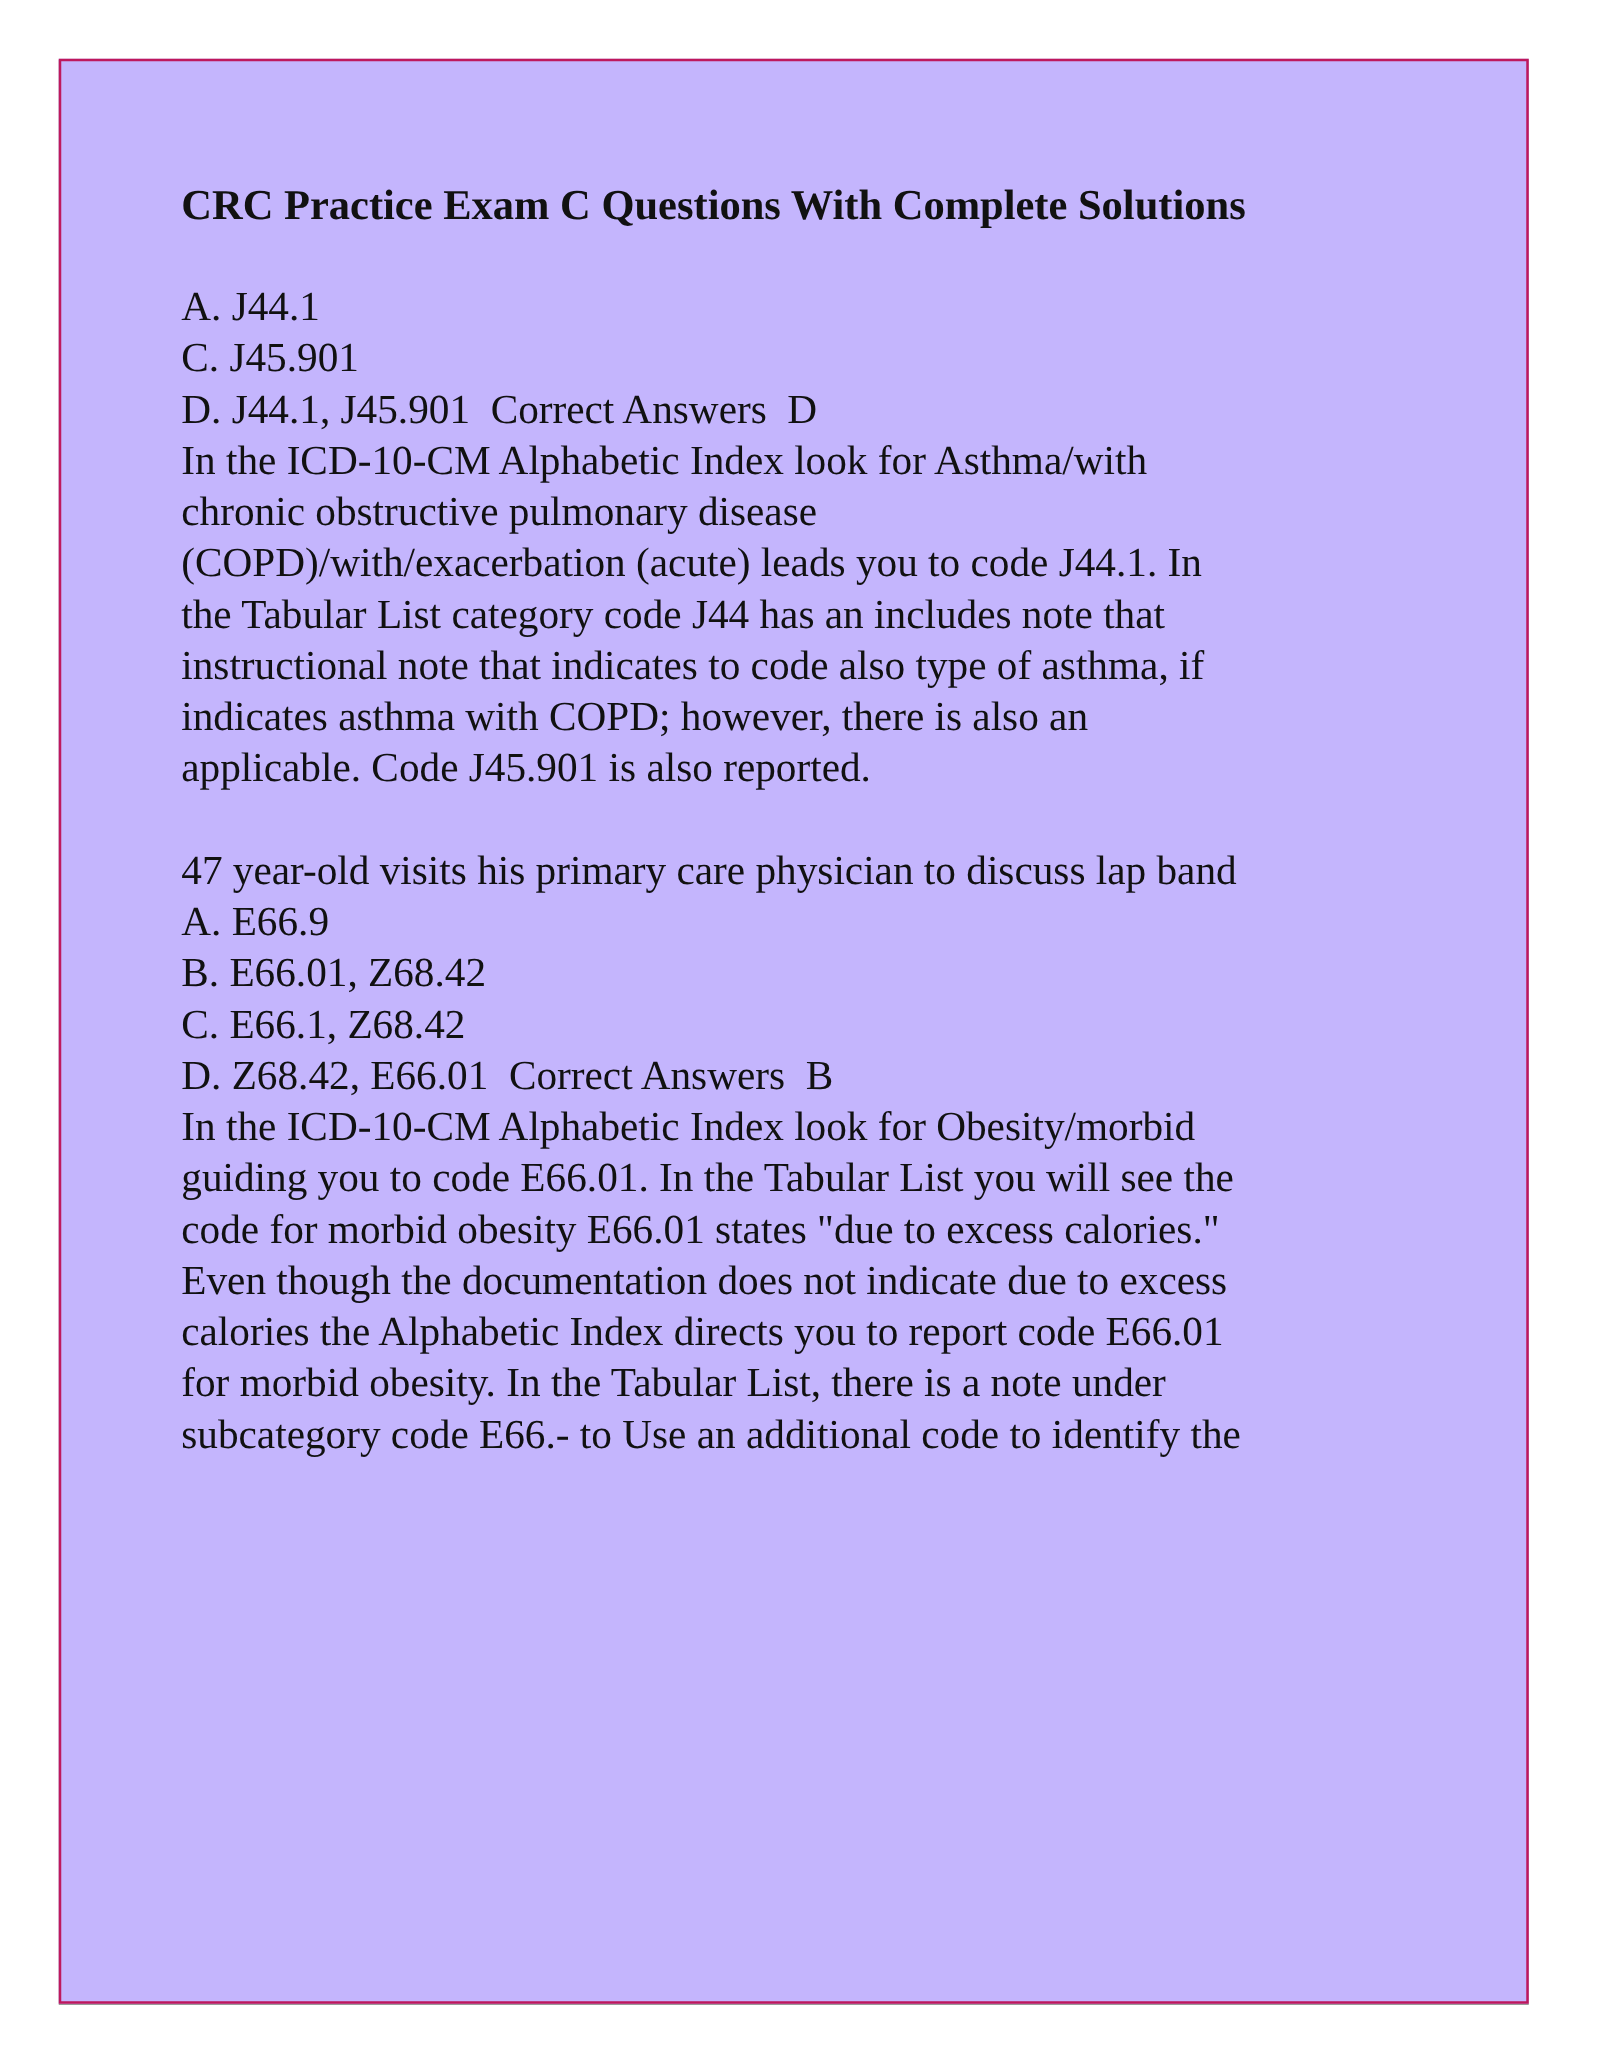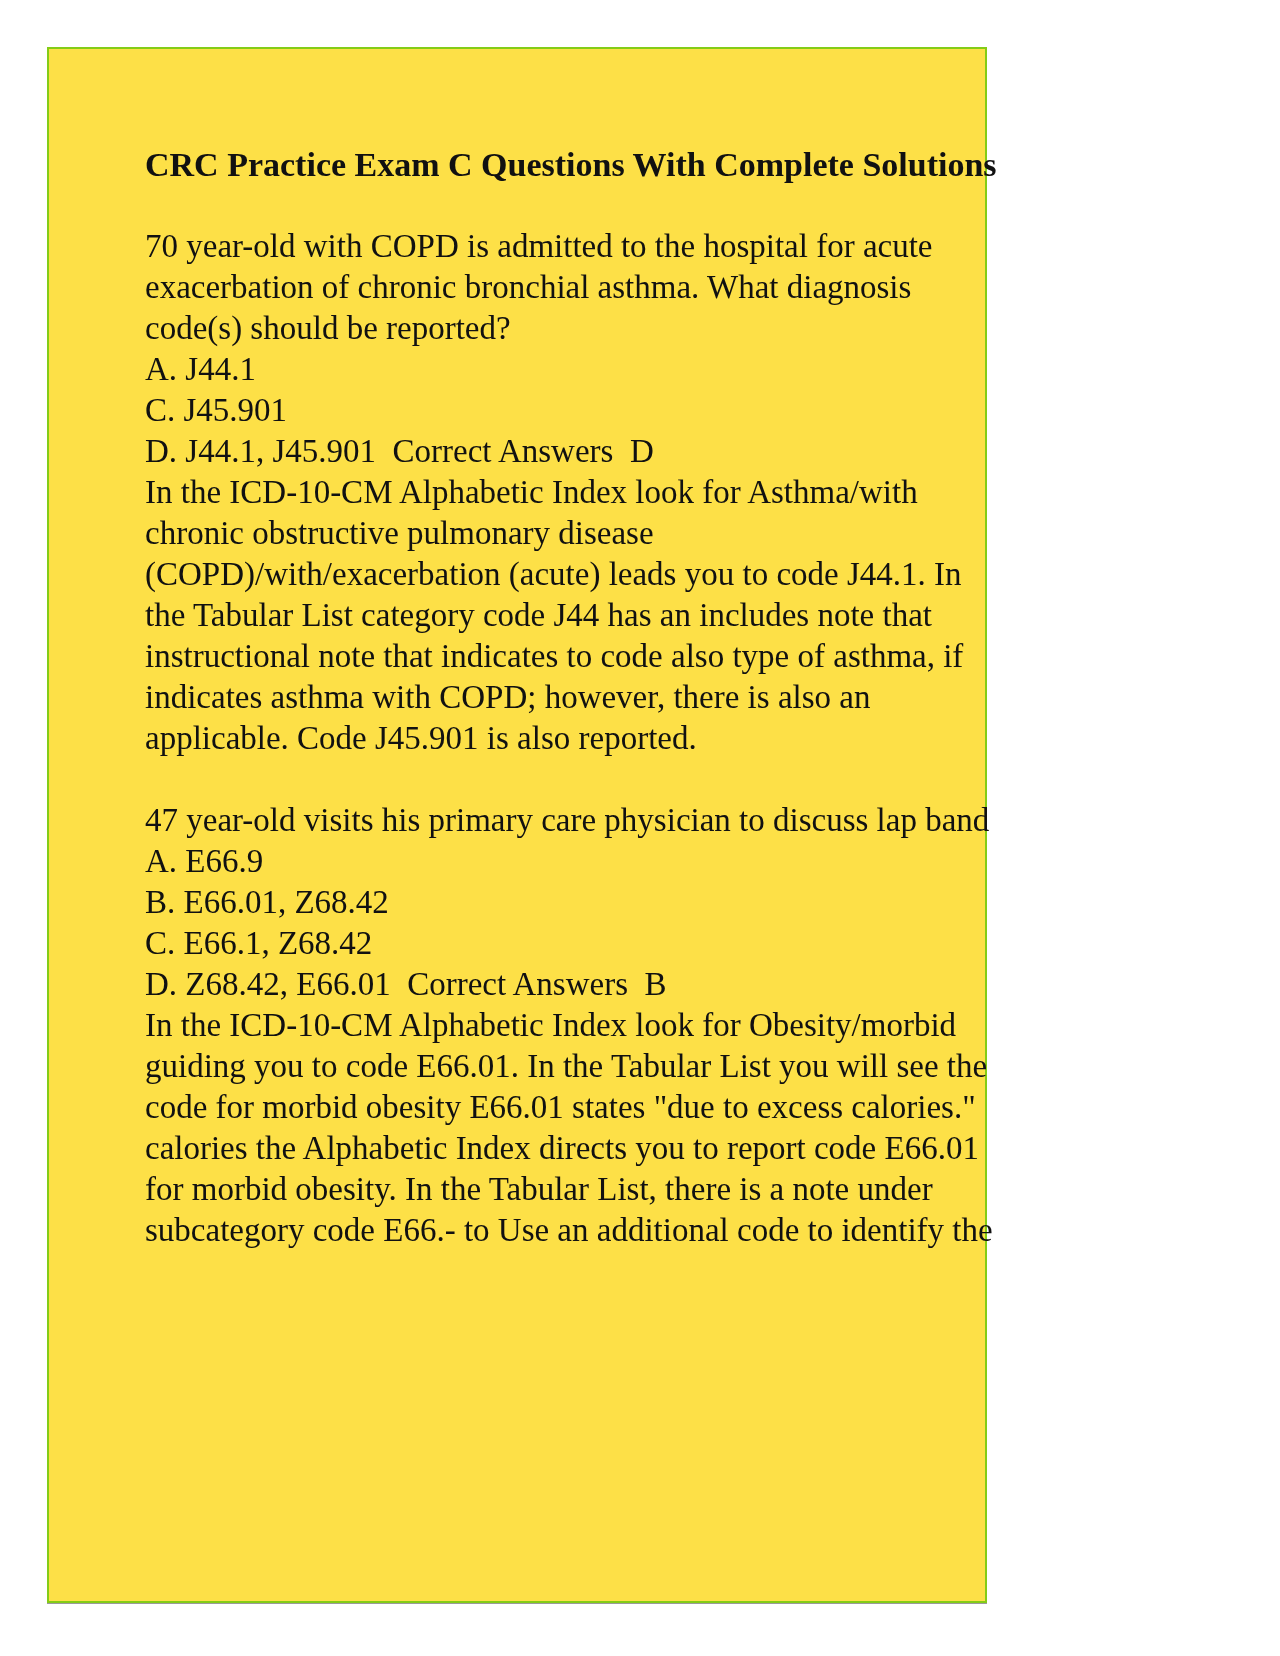--- a/index.html
+++ b/index.html
@@ -1,23 +1,23 @@
 <!DOCTYPE html>
 <html><head>
 <meta charset="utf-8">
 <style>
   html, body { margin: 0; padding: 0; background: #ffffff; }
   body { width: 1280px; height: 1656px; position: relative; overflow: hidden; }
   .page {
     position: absolute;
     left: 47px; top: 47px;
-    width: 940px; height: 1556px;
-    border: 2px solid #84cc16;
+    width: 1176px; height: 1556px;
+    border: 2px solid #be185d;
     box-shadow: 0 1px 0 #9a9a9a;
-    background: #fde047;
+    background: #c4b5fd;
     box-sizing: border-box;
   }
   .content {
     position: absolute;
     left: 96px; top: 95px;
     width: 950px;
     font-family: "Liberation Serif", "DejaVu Serif", serif;
     color: #111111;
   }
   .title {
@@ -37,25 +37,20 @@
 </style>
 </head>
 <body>
 
 <div class="page">
   <div class="content">
     <div class="title">CRC Practice Exam C Questions With Complete Solutions</div>
 
     <div>
       <div>
-        <p class="line">70 year-old with COPD is admitted to the hospital for acute</p>
-        <p class="line">exacerbation of chronic bronchial asthma. What diagnosis</p>
-        <p class="line">code(s) should be reported?</p>
-      </div>
-      <div>
         <p class="line">A. J44.1</p>
         <p class="line">C. J45.901</p>
         <p class="line">D. J44.1, J45.901  Correct Answers  D</p>
       </div>
       <div>
         <p class="line">In the ICD-10-CM Alphabetic Index look for Asthma/with</p>
         <p class="line">chronic obstructive pulmonary disease</p>
         <p class="line">(COPD)/with/exacerbation (acute) leads you to code J44.1. In</p>
         <p class="line">the Tabular List category code J44 has an includes note that</p>
         <p class="line">instructional note that indicates to code also type of asthma, if</p>
@@ -73,19 +68,20 @@
       <div>
         <p class="line">A. E66.9</p>
         <p class="line">B. E66.01, Z68.42</p>
         <p class="line">C. E66.1, Z68.42</p>
         <p class="line">D. Z68.42, E66.01  Correct Answers  B</p>
       </div>
       <div>
         <p class="line">In the ICD-10-CM Alphabetic Index look for Obesity/morbid</p>
         <p class="line">guiding you to code E66.01. In the Tabular List you will see the</p>
         <p class="line">code for morbid obesity E66.01 states "due to excess calories."</p>
+        <p class="line">Even though the documentation does not indicate due to excess</p>
         <p class="line">calories the Alphabetic Index directs you to report code E66.01</p>
         <p class="line">for morbid obesity. In the Tabular List, there is a note under</p>
         <p class="line">subcategory code E66.- to Use an additional code to identify the</p>
       </div>
     </div>
   </div>
 </div>
 
 </body></html>

